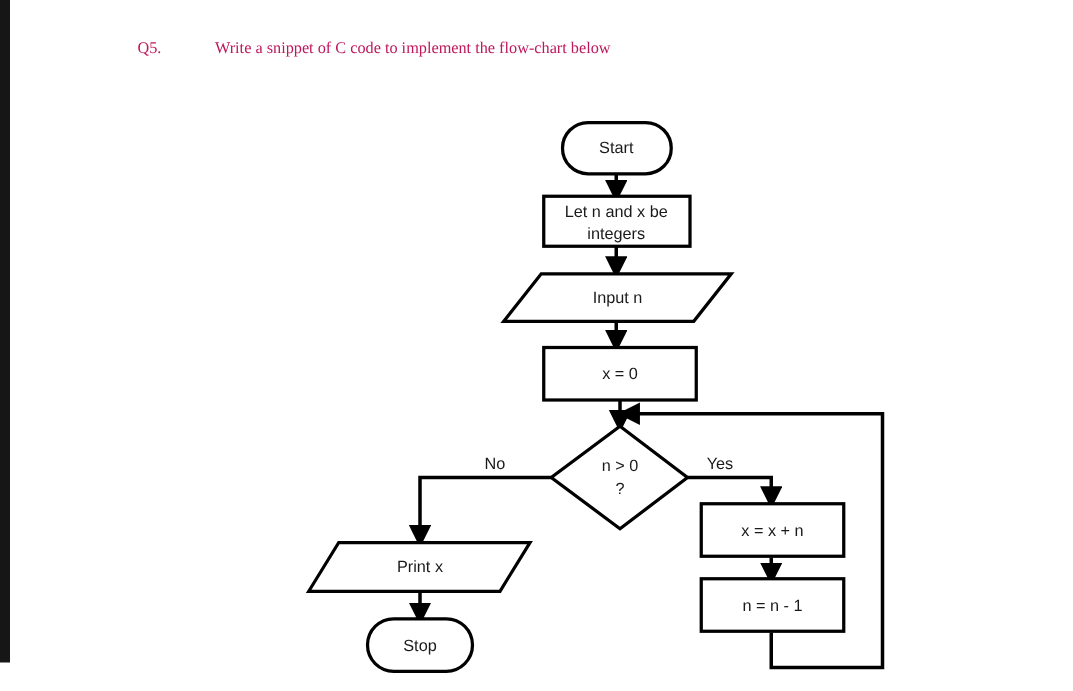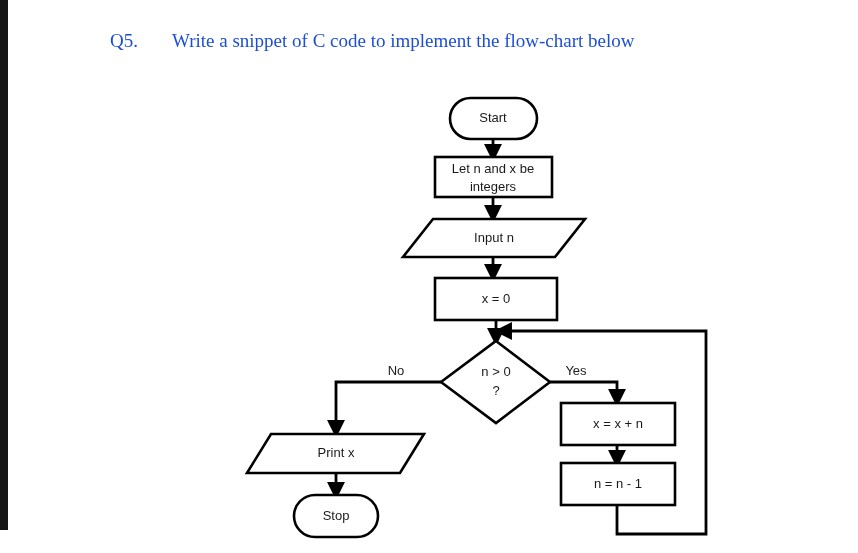--- a/index.html
+++ b/index.html
@@ -26,22 +26,22 @@
     width: 8px;
     height: 530px;
     background: #161616;
   }
   #question-heading {
     position: absolute;
     left: 110px;
     top: 30px;
     width: 660px;
     font-family: "Liberation Serif", serif;
-    font-size: 19px;
-    color: #1d4ed8;
+    font-size: 13px;
+    color: #be185d;
     white-space: nowrap;
   }
   #question-number {
     display: inline-block;
     width: 62px;
   }
   #question-text {
     display: inline;
   }
   #flowchart-svg {

